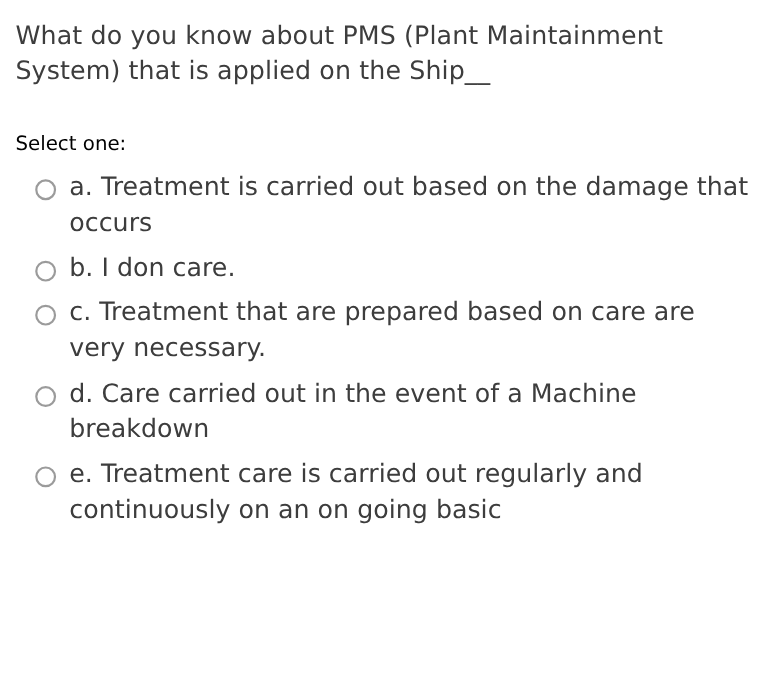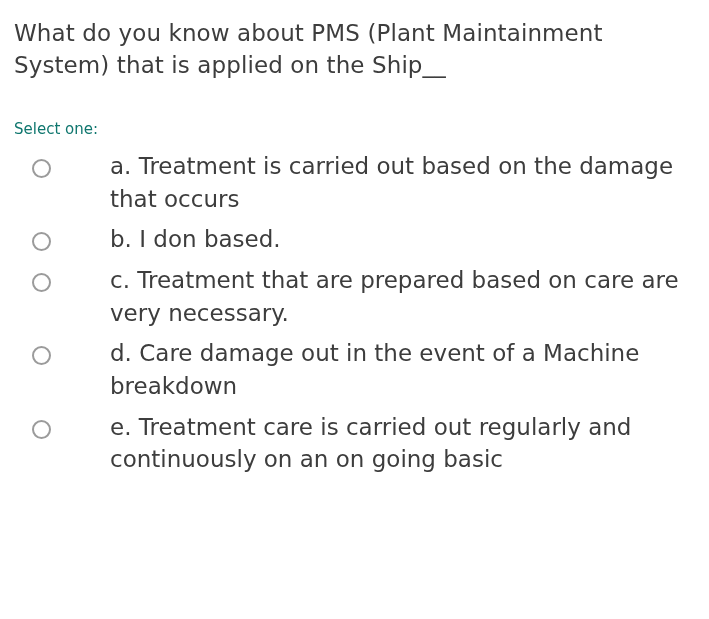--- a/index.html
+++ b/index.html
@@ -21,36 +21,35 @@
   }
   .question {
     font-size: 23px;
     line-height: 1.38;
     color: #3d3d3d;
     letter-spacing: 0.1px;
     margin: 0 0 6px 0;
     max-width: 690px;
   }
   .select-one {
-    font-size: 15px;
+    font-size: 18px;
     line-height: 1.38;
-    color: #0f766e;
+    color: #000000;
     margin: 38px 0 10px 0;
   }
   .options {
     margin: 0;
     padding: 0;
     list-style: none;
   }
   .option {
     display: flex;
     align-items: flex-start;
     margin: 0 0 8px 0;
     padding-left: 18px;
-    gap: 47px;
   }
   .radio {
     flex: 0 0 auto;
     width: 19px;
     height: 19px;
     border: 2px solid #9b9b9b;
     border-radius: 50%;
     background: #ffffff;
     margin-top: 9px;
     margin-right: 12px;
@@ -77,31 +76,31 @@
 
   <ul class="options">
 
     <li class="option">
       <span class="radio"></span>
       <span class="option-text"><span class="opt-letter">a.</span> <span>Treatment is carried out based on the damage that occurs</span></span>
     </li>
 
     <li class="option">
       <span class="radio"></span>
-      <span class="option-text"><span class="opt-letter">b.</span> <span>I don based.</span></span>
+      <span class="option-text"><span class="opt-letter">b.</span> <span>I don care.</span></span>
     </li>
 
     <li class="option">
       <span class="radio"></span>
       <span class="option-text"><span class="opt-letter">c.</span> <span>Treatment that are prepared based on care are very necessary.</span></span>
     </li>
 
     <li class="option">
       <span class="radio"></span>
-      <span class="option-text"><span class="opt-letter">d.</span> <span>Care damage out in the event of a Machine breakdown</span></span>
+      <span class="option-text"><span class="opt-letter">d.</span> <span>Care carried out in the event of a Machine breakdown</span></span>
     </li>
 
     <li class="option">
       <span class="radio"></span>
       <span class="option-text"><span class="opt-letter">e.</span> <span>Treatment care is carried out regularly and continuously on an on going basic</span></span>
     </li>
 
   </ul>
 </div>
 

